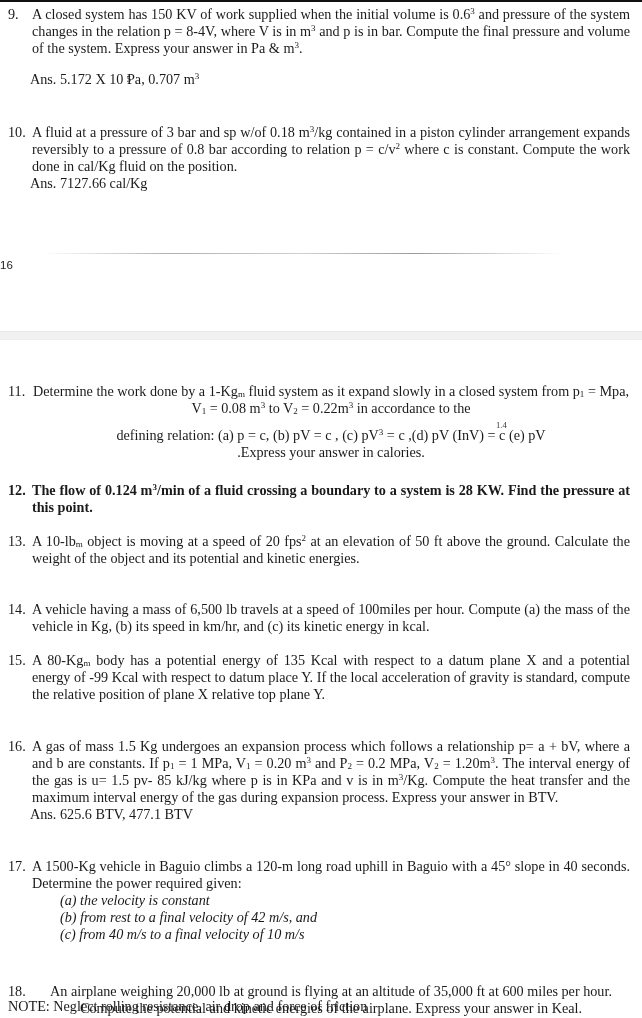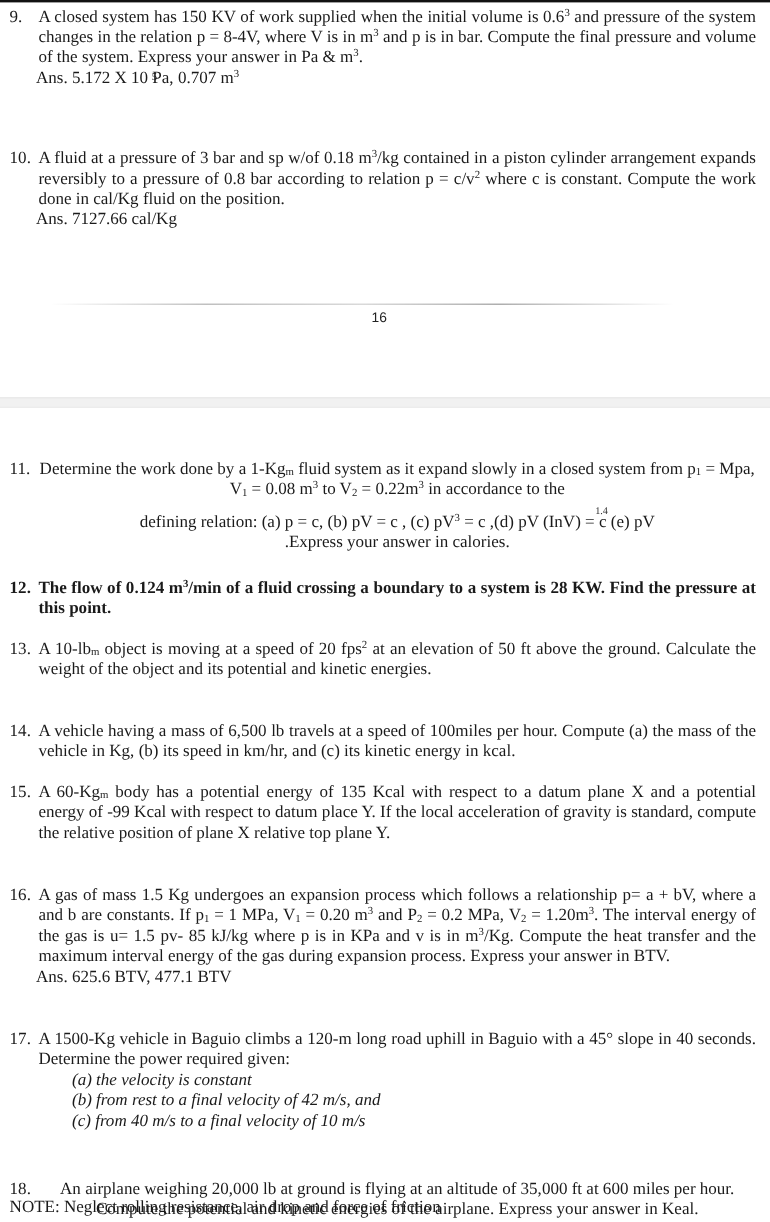--- a/index.html
+++ b/index.html
@@ -32,23 +32,22 @@
       border-bottom: 1px solid #ececec;
     }
     .footer-rule {
       position: absolute;
       left: 42px; top: 253px;
       width: 520px; height: 1px;
       background: linear-gradient(to right, rgba(160,160,160,0) 0%, #b0b0b0 25%, #d0d0d0 50%, #9a9a9a 72%, rgba(160,160,160,0) 100%);
     }
     .page-number {
       position: absolute;
-      left: 15px; top: 257px;
+      left: 0; top: 257px;
       width: 602px;
-      text-align: center;
       font-family: "Liberation Sans", "DejaVu Sans", sans-serif;
       font-size: 11.5px;
       color: #222;
     }
     .item {
       position: absolute;
       left: 8px;
       width: 622px;
     }
     .item .num {
@@ -101,21 +100,21 @@
     }
   </style>
 </head>
 <body>
 
 <div class="top-border"></div>
 
 <div class="item" style="top:6px;">
   <span class="num">9.</span>
   <div class="body"><span>A closed system has 150 KV of work supplied when the initial volume is 0.6</span><sup>3</sup><span> and pressure of the system changes in the relation p = 8-4V, where V is in m</span><sup>3</sup><span> and p is in bar. Compute the final pressure and volume of the system. Express your answer in Pa &amp; m</span><sup>3</sup><span>.</span></div>
-  <div class="ans" style=""><span>Ans. 5.172 X 10</span><span class="exp-above"><span class="exp">5</span></span><span> Pa, 0.707 m</span><sup>3</sup></div>
+  <div class="ans" style="margin-top:14px;"><span>Ans. 5.172 X 10</span><span class="exp-above"><span class="exp">5</span></span><span> Pa, 0.707 m</span><sup>3</sup></div>
 </div>
 
 <div class="item" style="top:124px;">
   <span class="num">10.</span>
   <div class="body"><span>A fluid at a pressure of 3 bar and sp w/of 0.18 m</span><sup>3</sup><span>/kg contained in a piston cylinder arrangement expands reversibly to a pressure of 0.8 bar according to relation p = c/v</span><sup>2</sup><span> where c is constant. Compute the work done in cal/Kg fluid on the position.</span></div>
   <div class="ans">Ans. 7127.66 cal/Kg</div>
 </div>
 
 <div class="footer-rule"></div>
 <div class="page-number">16</div>
@@ -139,21 +138,21 @@
   <div class="body"><span>A 10-lb</span><sub>m</sub><span> object is moving at a speed of 20 fps</span><sup>2</sup><span> at an elevation of 50 ft above the ground. Calculate the weight of the object and its potential and kinetic energies.</span></div>
 </div>
 
 <div class="item" style="top:601px;">
   <span class="num">14.</span>
   <div class="body">A vehicle having a mass of 6,500 lb travels at a speed of 100miles per hour. Compute (a) the mass of the vehicle in Kg, (b) its speed in km/hr, and (c) its kinetic energy in kcal.</div>
 </div>
 
 <div class="item" style="top:652px;">
   <span class="num">15.</span>
-  <div class="body"><span>A 60-Kg</span><sub>m</sub><span> body has a potential energy of 135 Kcal with respect to a datum plane X and a potential energy of -99 Kcal with respect to datum place Y. If the local acceleration of gravity is standard, compute the relative position of plane X relative top plane Y.</span></div>
+  <div class="body"><span>A 80-Kg</span><sub>m</sub><span> body has a potential energy of 135 Kcal with respect to a datum plane X and a potential energy of -99 Kcal with respect to datum place Y. If the local acceleration of gravity is standard, compute the relative position of plane X relative top plane Y.</span></div>
 </div>
 
 <div class="item" style="top:738px;">
   <span class="num">16.</span>
   <div class="body"><span>A gas of mass 1.5 Kg undergoes an expansion process which follows a relationship p= a + bV, where a and b are constants. If p</span><sub>1</sub><span> = 1 MPa, V</span><sub>1</sub><span> = 0.20 m</span><sup>3</sup><span> and P</span><sub>2</sub><span> = 0.2 MPa, V</span><sub>2</sub><span> = 1.20m</span><sup>3</sup><span>. The interval energy of the gas is u= 1.5 pv- 85 kJ/kg where p is in KPa and v is in m</span><sup>3</sup><span>/Kg. Compute the heat transfer and the maximum interval energy of the gas during expansion process. Express your answer in BTV.</span></div>
   <div class="ans">Ans. 625.6 BTV, 477.1 BTV</div>
 </div>
 
 <div class="item" style="top:858px;">
   <span class="num">17.</span>

